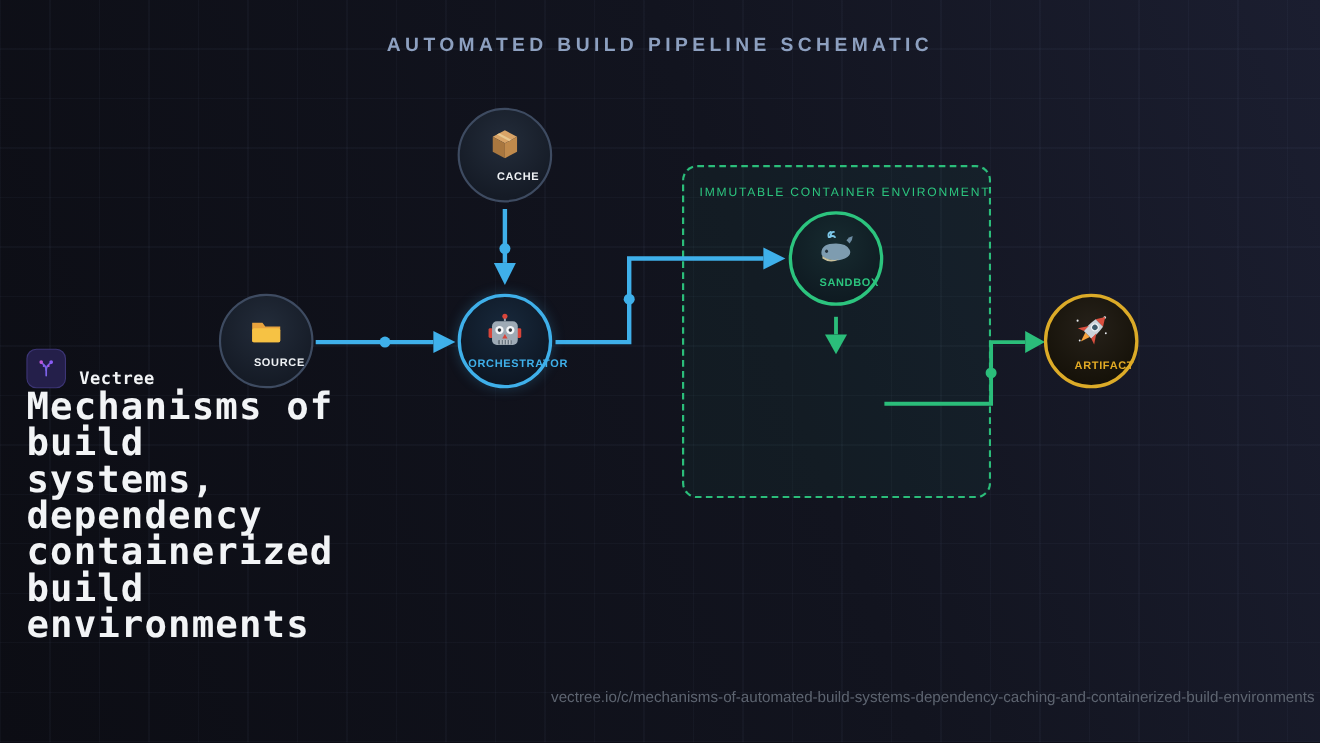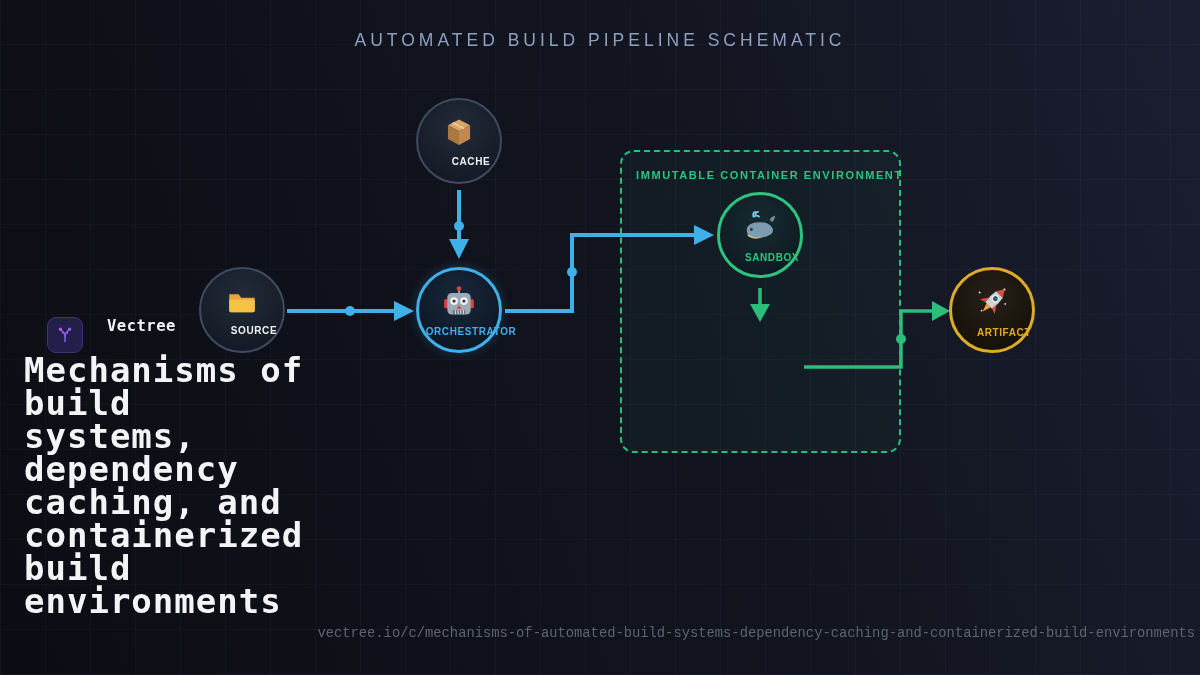--- a/index.html
+++ b/index.html
@@ -6,31 +6,31 @@
   .stage{
     position:relative;width:1200px;height:675px;overflow:hidden;
     font-family:"Liberation Sans",sans-serif;
     background:
       repeating-linear-gradient(0deg, rgba(132,152,196,0.045) 0 1px, transparent 1px 45px),
       repeating-linear-gradient(90deg, rgba(132,152,196,0.045) 0 1px, transparent 1px 45px),
       linear-gradient(250deg,#1b1e30 0%,#12141f 42%,#0c0d14 100%);
   }
   .page-title{
     position:absolute;top:30px;left:0;width:100%;text-align:center;
-    color:#8da0c0;font-size:17.5px;font-weight:normal;letter-spacing:4px;
+    color:#8da0c0;font-size:17.5px;font-weight:bold;letter-spacing:4px;
   }
   
   .env-box{
     position:absolute;left:620px;top:150px;width:281px;height:303px;
     border:2px dashed #2bbd7a;border-radius:14px;
     background:rgba(43,189,122,0.055);z-index:0;box-sizing:border-box;
   }
   .env-label{
     position:absolute;left:14px;top:17px;color:#2cc47e;
-    font-size:11px;font-weight:bold;letter-spacing:1.6px;white-space:nowrap;
+    font-size:11px;font-weight:normal;letter-spacing:1.6px;white-space:nowrap;
   }
   
   .wires{position:absolute;left:0;top:0;z-index:1;pointer-events:none;}
   
   .node{
     position:absolute;width:86px;height:86px;border-radius:50%;
     display:flex;flex-direction:column;align-items:center;justify-content:center;
     gap:2px;z-index:2;box-sizing:border-box;
     border:2.5px solid #3e4b61;
     background:radial-gradient(circle at 50% 35%, #232c3a 0%, #151b26 75%);
@@ -52,37 +52,37 @@
   }
   .node-sandbox .nlabel{color:#2cc47e;}
   .node-toolchain{left:717px;top:324px;border:2.5px solid #434e5e;}
   .node-toolchain .nlabel{color:#cfd6de;}
   .node-artifact{
     left:949px;top:267px;border:3px solid #dcab28;
     background:radial-gradient(circle at 50% 35%, #26211a 0%, #161209 75%);
   }
   .node-artifact .nlabel{color:#e3ab25;}
   
-  .brand{position:absolute;left:24px;top:317px;display:flex;align-items:flex-start;gap:24px;z-index:3;margin-left:23px;}
+  .brand{position:absolute;left:24px;top:317px;display:flex;align-items:flex-end;gap:12px;z-index:3;}
   .brand-logo{
     width:34px;height:34px;border-radius:9px;background:#241f4a;
     border:1px solid #3c3575;display:flex;align-items:center;justify-content:center;
   }
   .brand-name{
     color:#f2f4f6;font-family:"DejaVu Sans Mono",monospace;
     font-size:15.5px;font-weight:bold;letter-spacing:0.5px;
   }
   .headline{
     position:absolute;left:24px;top:354px;z-index:3;
     color:#f2f4f6;font-family:"DejaVu Sans Mono",monospace;
     font-size:34px;font-weight:bold;line-height:33px;letter-spacing:1px;white-space:nowrap;
   }
   .footer-url{
     position:absolute;right:5px;bottom:34px;z-index:3;
-    color:#5d6470;font-family:Liberation Mono, monospace;font-size:13.8px;
+    color:#5d6470;font-family:Liberation Sans, sans-serif;font-size:13.8px;
   }
 </style>
 </head>
 <body>
 
 <div class="stage">
 
   <div class="page-title">AUTOMATED BUILD PIPELINE SCHEMATIC</div>
 
   <div class="env-box">
@@ -212,21 +212,20 @@
       </svg>
     </span>
     <span class="brand-name">Vectree</span>
   </div>
 
   <div class="headline">
       <div>Mechanisms of</div>
       <div>build</div>
       <div>systems,</div>
       <div>dependency</div>
-      <div>caching, and</div>
       <div>containerized</div>
       <div>build</div>
       <div>environments</div>
     </div>
 
   <div class="footer-url">vectree.io/c/mechanisms-of-automated-build-systems-dependency-caching-and-containerized-build-environments</div>
 
 </div>
 
 </body></html>

